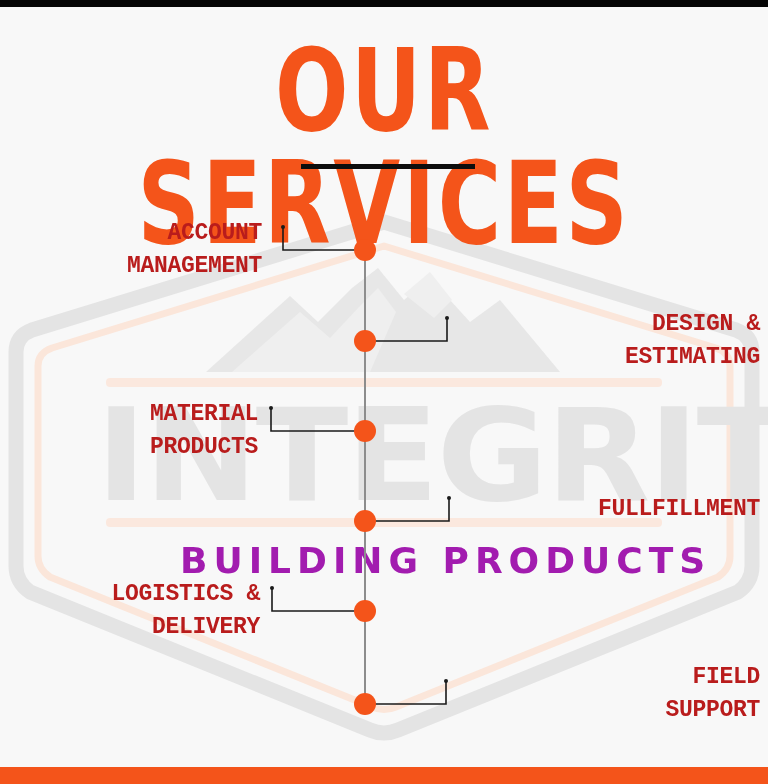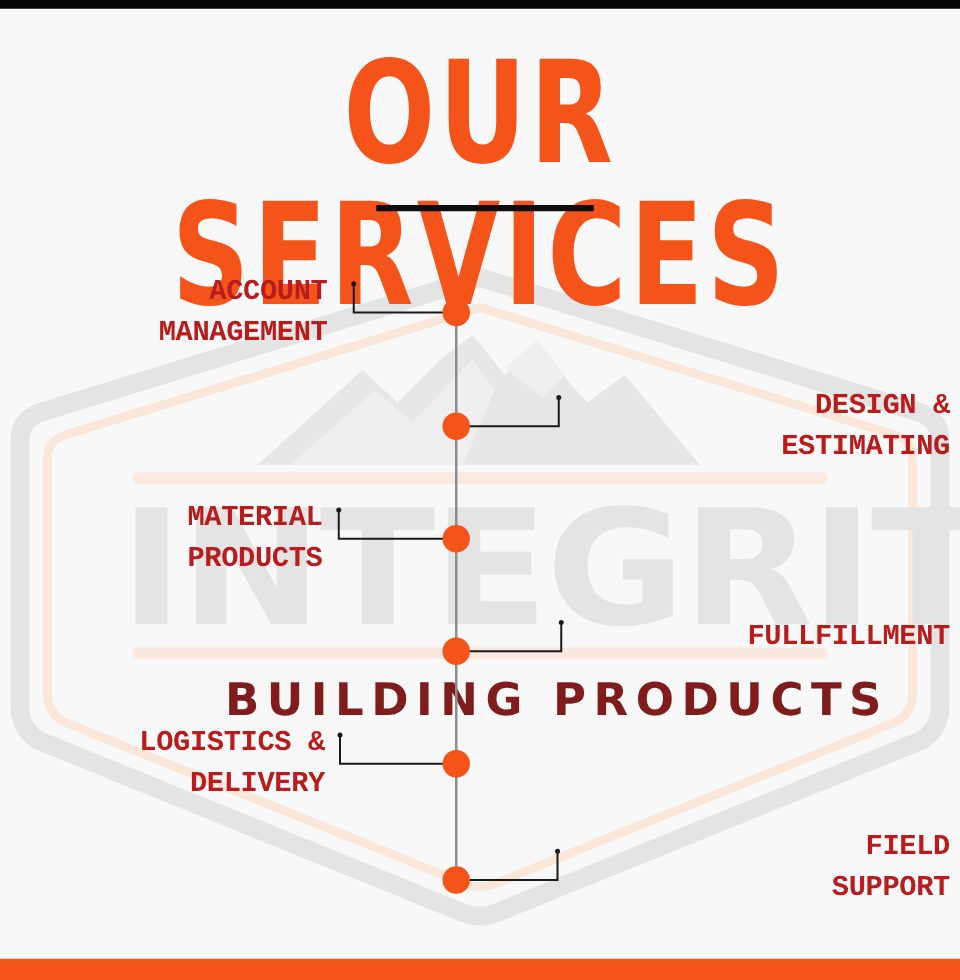--- a/index.html
+++ b/index.html
@@ -40,21 +40,21 @@
     line-height:128px;
     transform:scaleX(1.06);
     transform-origin:left top;
     color:#e4e4e4;
   }
   .wm-tagline {
     left:180px; top:543px;
     font-size:36px;
     line-height:36px;
     letter-spacing:6px;
-    color:#7f1d1d;
+    color:#a21caf;
   }
 
   
   .title {
     position:absolute;
     left:0; top:34px; width:768px;
     text-align:center;
     font-family:"DejaVu Sans", sans-serif;
     font-weight:bold;
     font-size:96px;

